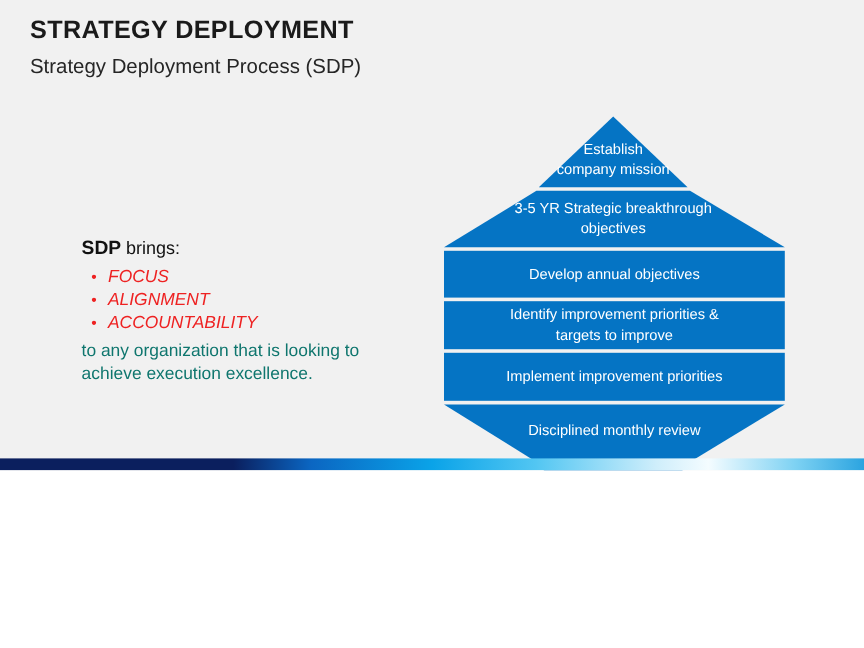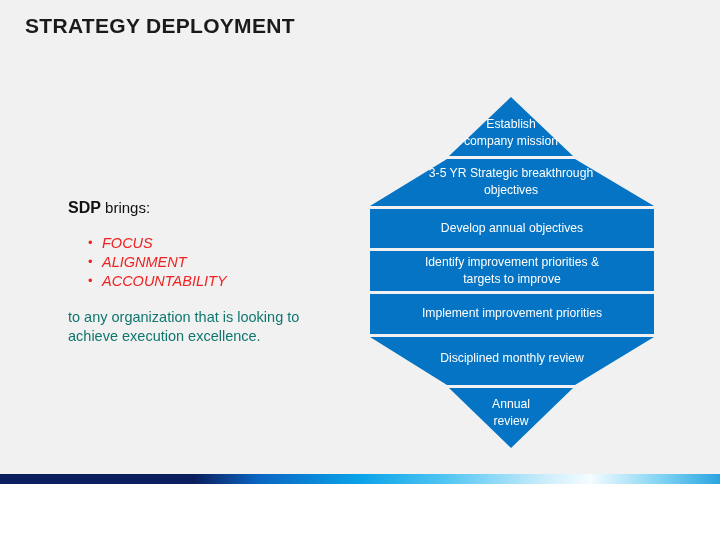--- a/index.html
+++ b/index.html
@@ -6,21 +6,21 @@
     margin: 0;
     padding: 0;
     background: #ffffff;
   }
   body {
     font-family: "Liberation Sans", sans-serif;
   }
   #slide {
     position: relative;
     width: 720px;
-    height: 484px;
+    height: 392px;
     background: #f1f1f1;
     overflow: hidden;
   }
 
   
   #title {
     position: absolute;
     left: 25px;
     top: 14px;
     font-size: 21px;
@@ -52,21 +52,21 @@
   #sdp-lead {
     font-size: 15px;
     margin-bottom: 3px;
   }
   #sdp-lead .strong {
     font-weight: bold;
     font-size: 16px;
   }
   ul.attr-list {
     list-style: none;
-    margin: 16px;
+    margin: 4px;
     padding: 0;
   }
   ul.attr-list li {
     position: relative;
     padding-left: 18px;
     color: #ee2222;
     font-style: italic;
     font-size: 14.5px;
     line-height: 19.4px;
     white-space: nowrap;
@@ -126,20 +126,21 @@
       #2ba4e0 100%
     );
   }
 </style>
 </head>
 <body>
 
 <div id="slide">
 
   <div id="title">STRATEGY DEPLOYMENT</div>
+  <div id="subtitle">Strategy Deployment Process (SDP)</div>
 
   <div id="left-block">
     <div id="sdp-lead"><span class="strong">SDP</span><span> brings:</span></div>
     <ul class="attr-list">
       <li>FOCUS</li>
       <li>ALIGNMENT</li>
       <li>ACCOUNTABILITY</li>
     </ul>
     <div id="closing">to any organization that is looking to achieve execution excellence.</div>
   </div>

